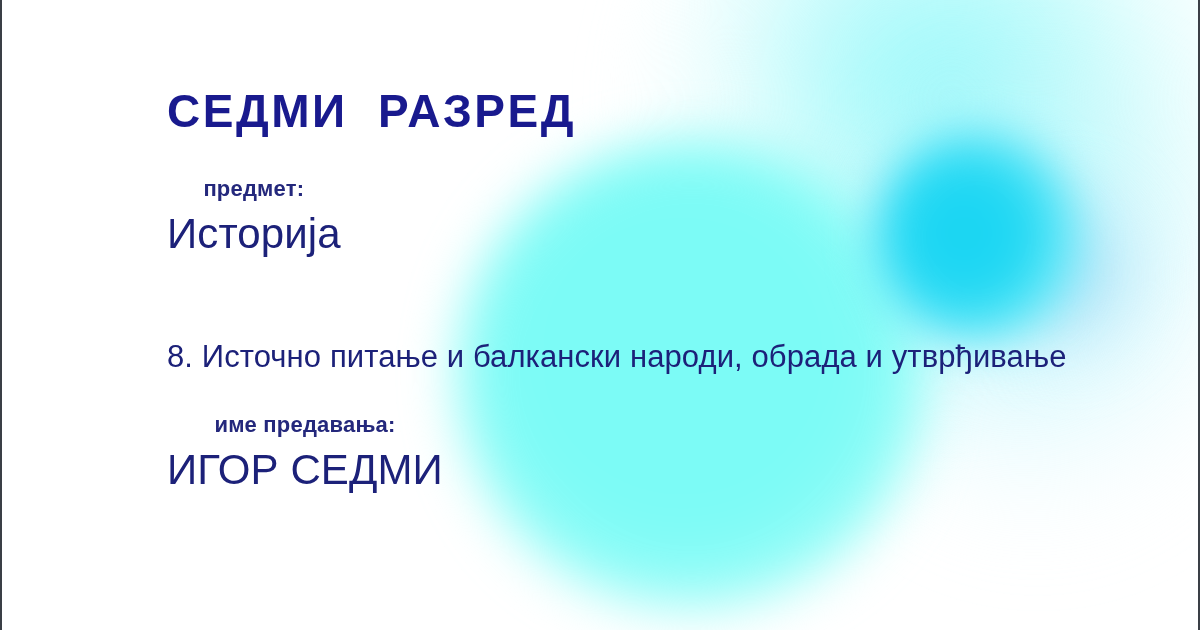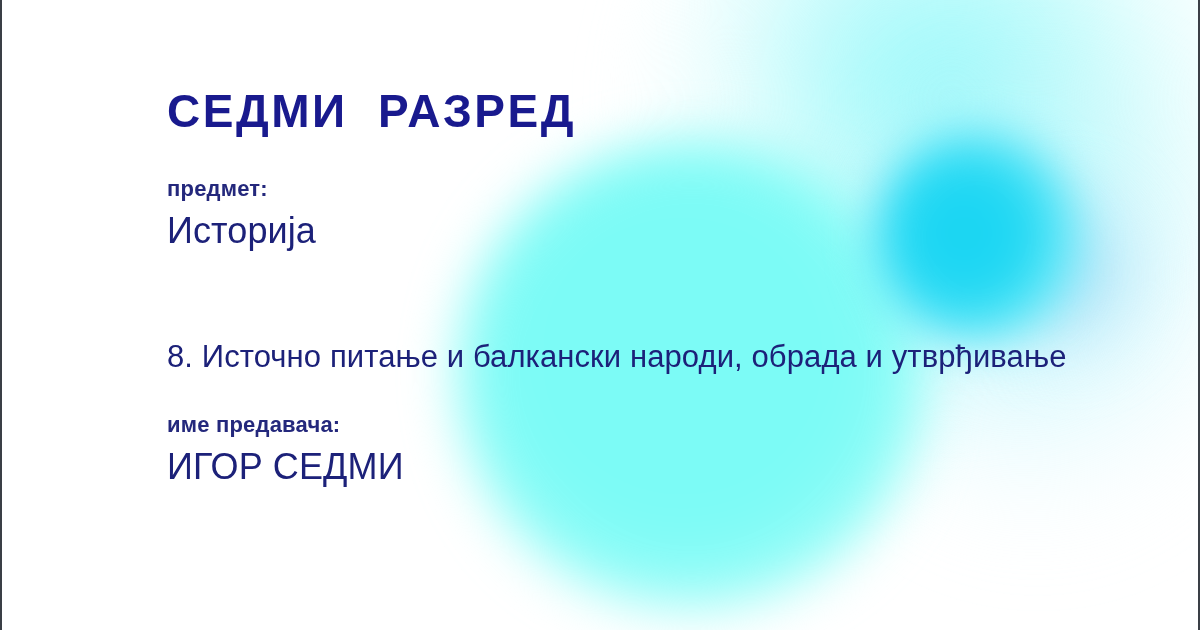--- a/index.html
+++ b/index.html
@@ -141,33 +141,33 @@
     top: 88px;
     left: 0;
     font-size: 46px;
     font-weight: 700;
     letter-spacing: 2.5px;
     color: #191a8e;
     white-space: pre;
     line-height: 1;
   }
 
-  .field { position: absolute; left: 0; }
+  .field { position: absolute; left: 0; text-align: center; }
 
   .field-label {
     font-size: 22px;
     font-weight: 600;
     color: #24287c;
     letter-spacing: 0.2px;
     line-height: 1.2;
     white-space: nowrap;
   }
 
   .field-value {
-    font-size: 36px;
+    font-size: 42px;
     font-weight: 400;
     color: #1c2179;
     letter-spacing: 0.1px;
     line-height: 1.25;
     margin-top: 6px;
     white-space: nowrap;
   }
 
   .field-subject  { top: 176px; }
   .field-lecture  { top: 290px; }
@@ -196,18 +196,18 @@
     <div class="field field-subject">
       <div class="field-label">предмет:</div>
       <div class="field-value">Историја</div>
     </div>
 
     <div class="field field-lecture">
       <div class="field-value">8. Источно питање и балкански народи, обрада и утврђивање</div>
     </div>
 
     <div class="field field-lecturer">
-      <div class="field-label">име предавача:</div>
+      <div class="field-label">име предавања:</div>
       <div class="field-value">ИГОР СЕДМИ</div>
     </div>
 
   </div>
 </div>
 
 </body></html>

